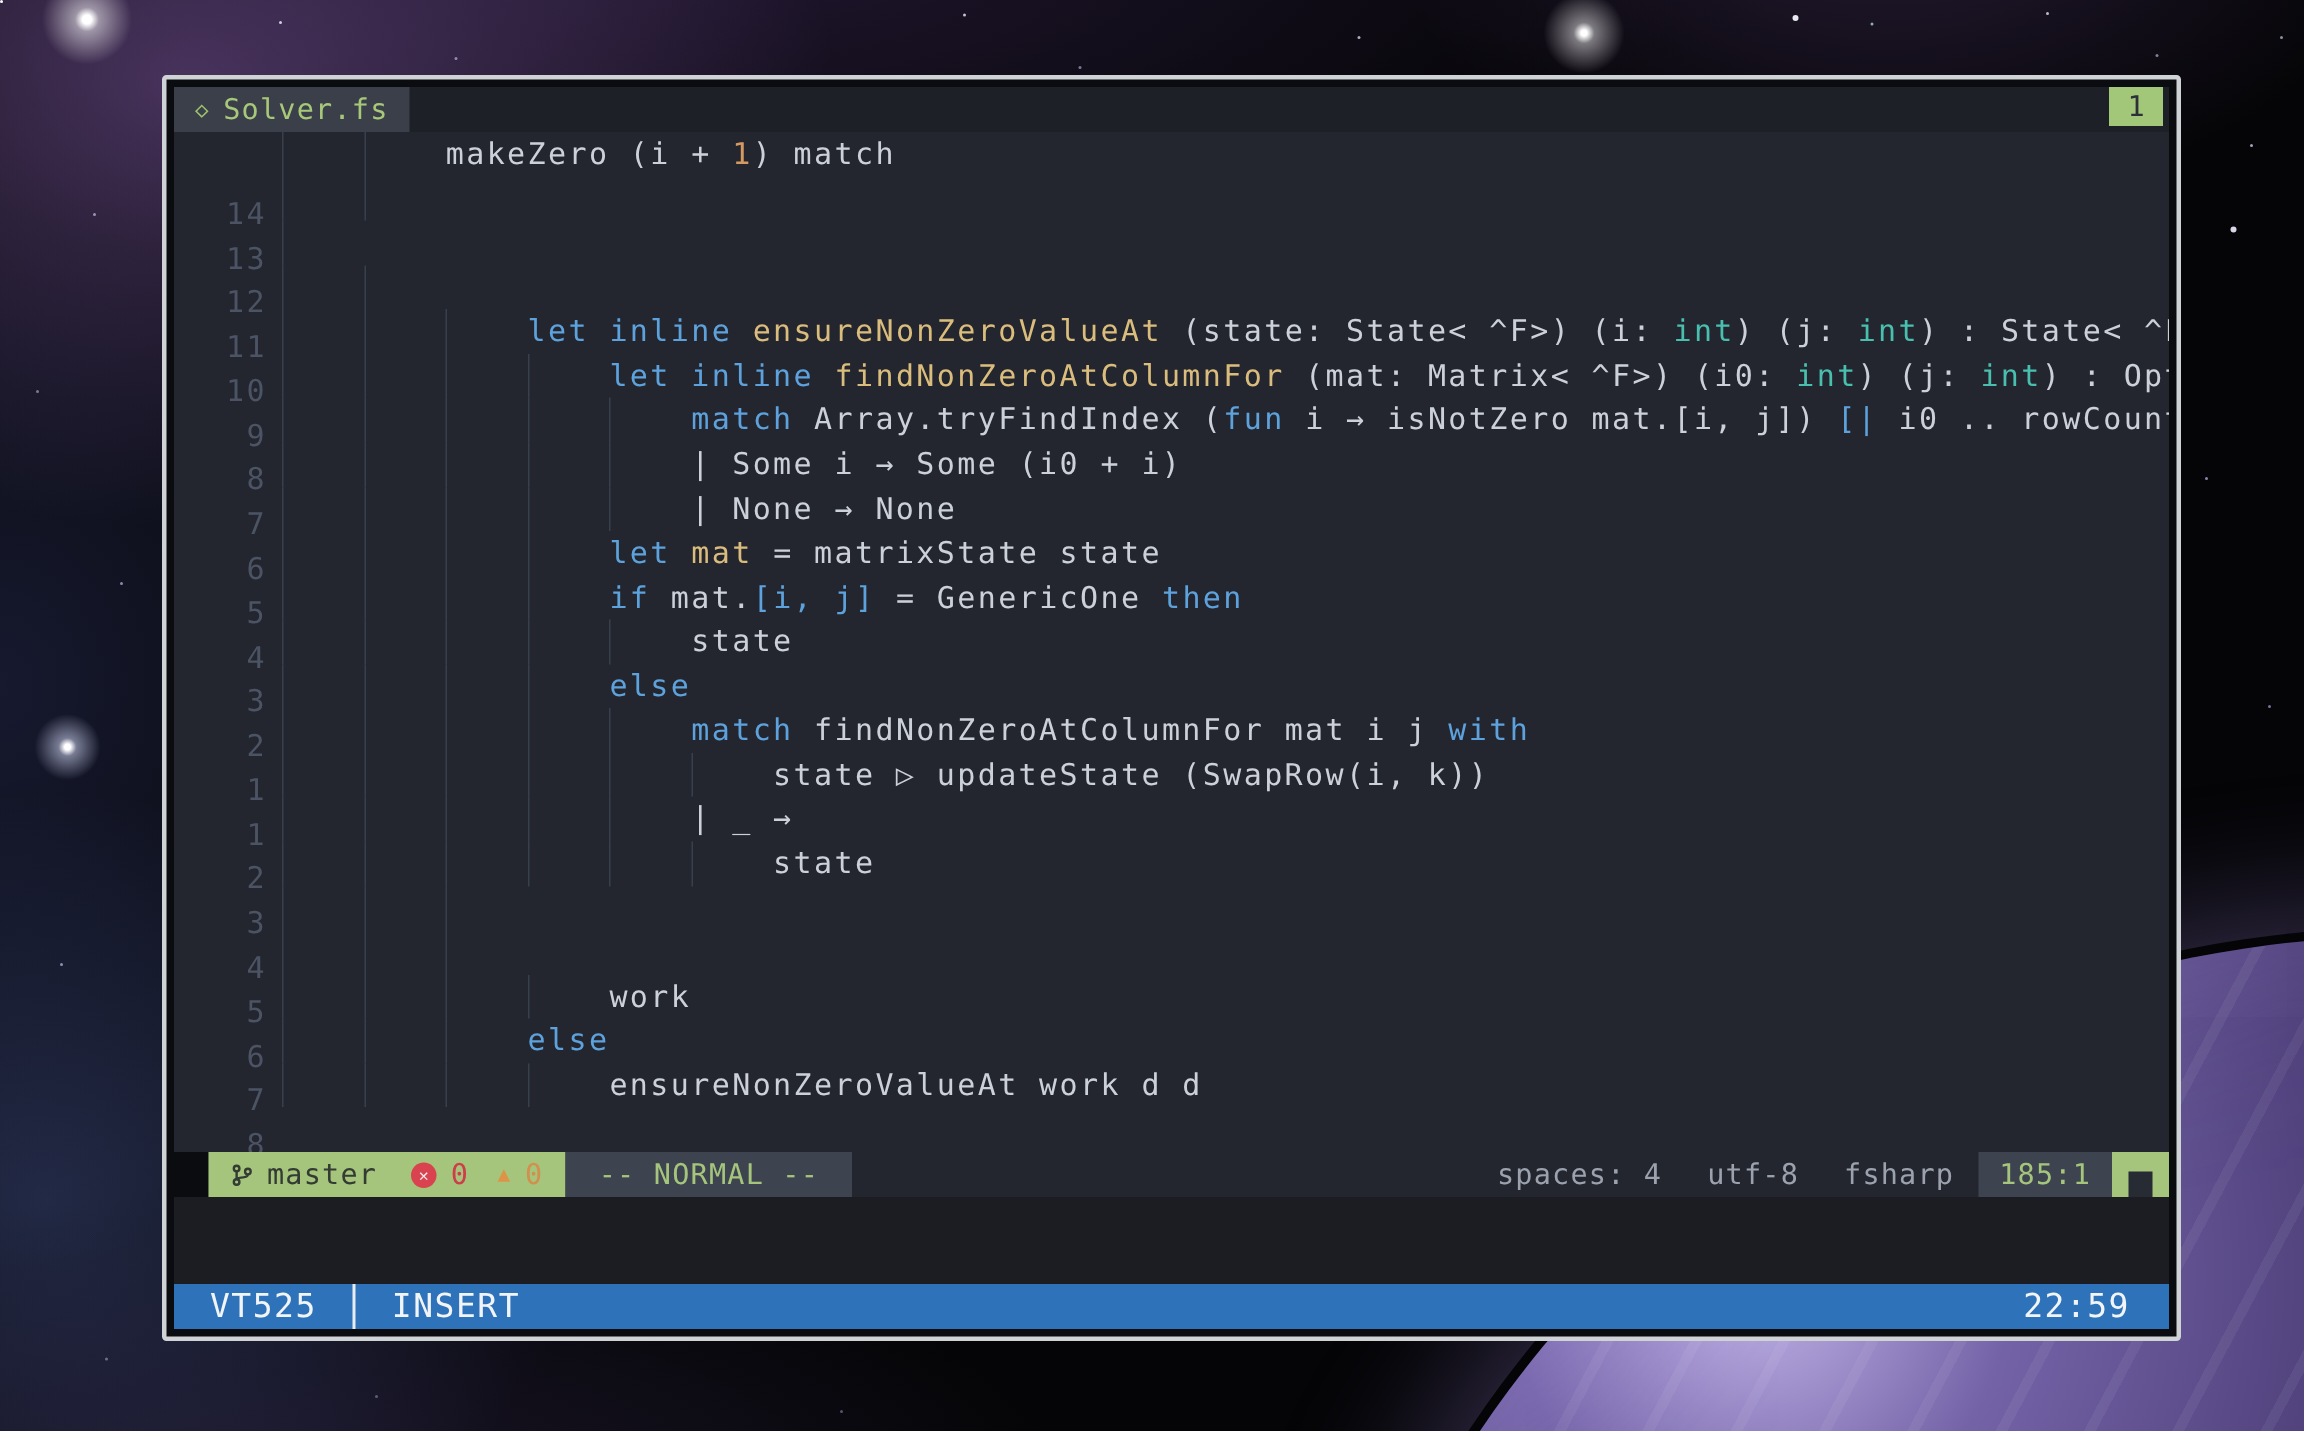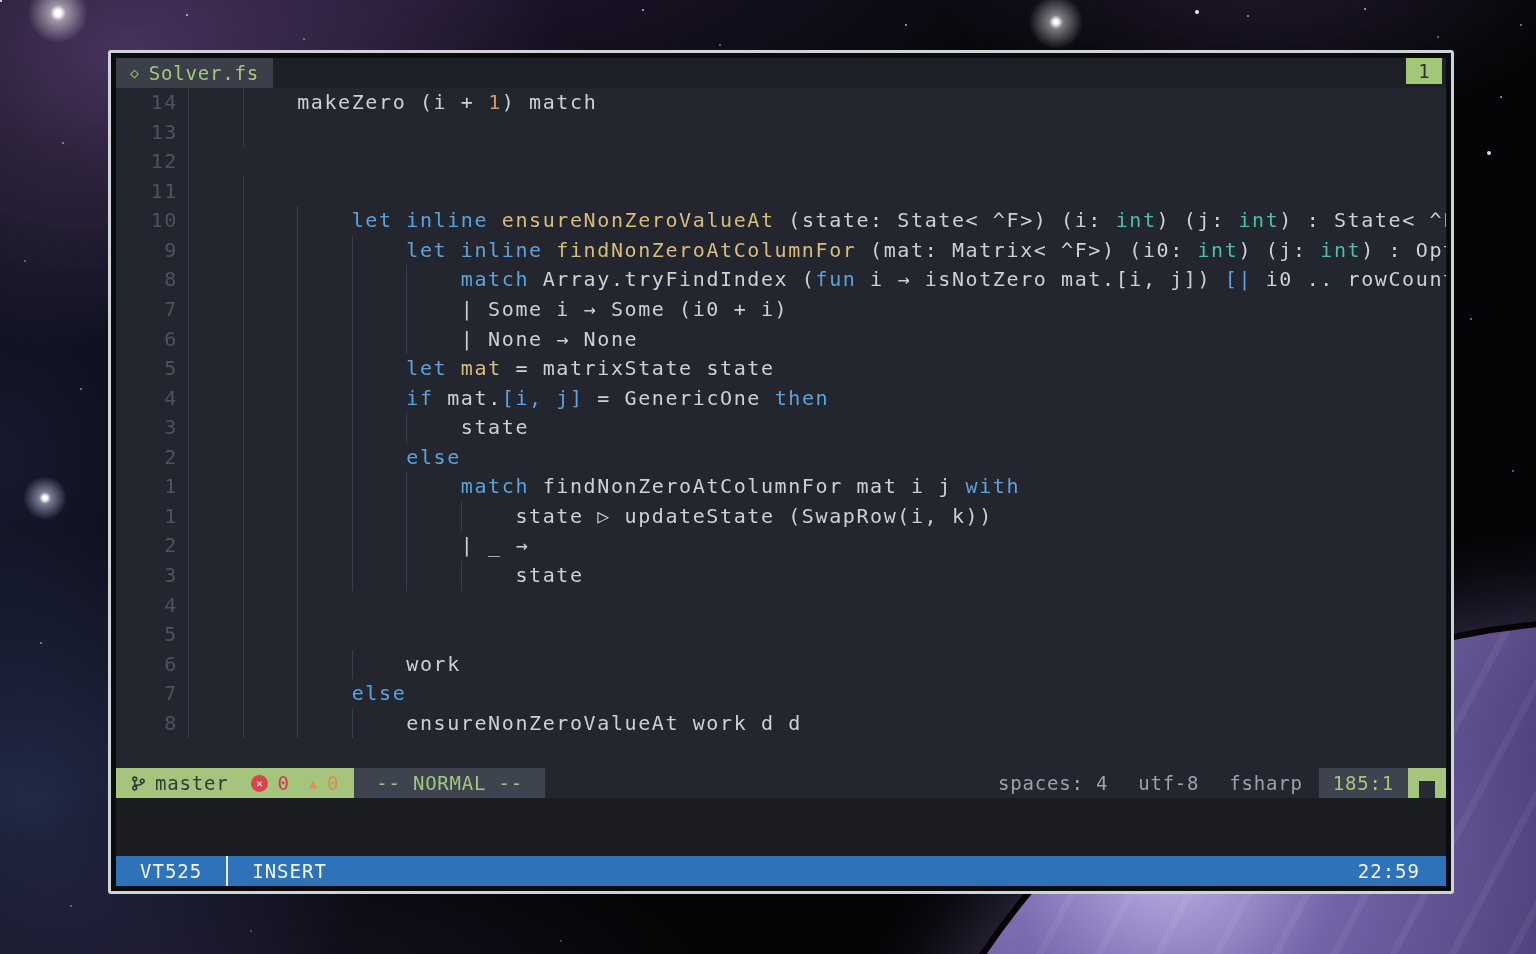--- a/index.html
+++ b/index.html
@@ -40,44 +40,44 @@
   
   .tabline{height:30px;background:#1d2026;display:flex;align-items:stretch;}
   .tab{background:#3a3f4a;display:flex;align-items:center;gap:9px;padding:0 14px;color:#a8c879;font-size:19px;letter-spacing:.8px;}
   .tab .dicon{color:#9ec46e;font-size:15px;}
   .tab-badge{margin-left:auto;margin-right:4px;height:26px;width:36px;background:#a3c779;color:#2c3038;
     display:flex;align-items:center;justify-content:center;font-size:19px;}
   
   .editor{position:relative;height:680px;background:#23262e;overflow:hidden;}
   .row{position:relative;height:29.565px;line-height:29.565px;display:flex;font-size:20px;letter-spacing:1.6px;}
   .row.cur{background:#2b3039;}
-  .gutter{flex:none;width:72px;box-sizing:border-box;text-align:right;padding-right:10px;color:#4b5364;z-index:2;}
+  .gutter{flex:none;width:72px;box-sizing:border-box;text-align:right;padding-right:10px;color:#4b5364;z-index:2;margin-top:40px;}
   .cur .gutter{color:#d3d7df;font-weight:bold;}
   .guide{position:absolute;top:0;bottom:0;width:1px;background:#39404d;z-index:1;}
   .cursor{position:absolute;left:72px;top:0;bottom:0;width:13.6px;background:#59616f;z-index:1;}
   .codeline{position:relative;z-index:2;white-space:pre;color:#ccd1d9;}
   .c-txt{color:#ccd1d9;} .c-kw{color:#5da2dc;} .c-fn{color:#dabc7d;} .c-ty{color:#49bfb0;} .c-num{color:#d49a62;}
   
-  .statusline{height:30px;background:#23262e;display:flex;align-items:stretch;font-size:19px;letter-spacing:.8px;}
+  .statusline{height:30px;background:#23262e;display:flex;align-items:stretch;font-size:19px;letter-spacing:.8px;margin-left:23px;}
   .seg-branch{background:#a5c57c;color:#333b33;display:flex;align-items:center;gap:9px;padding:0 15px;}
   .err-icon{width:17px;height:17px;border-radius:50%;background:#d9434f;color:#f5e9e9;font-size:11px;line-height:17px;
     text-align:center;margin-left:14px;}
   .err-n{color:#cf3d49;}
   .warn-icon{color:#dd9447;font-size:14px;margin-left:10px;}
   .warn-n{color:#d28f4d;}
   .seg-mode{background:#3d434f;color:#a5c57c;display:flex;align-items:center;padding:0 22px;}
   .sl-fill{flex:1;}
   .sl-item{color:#9ba2ad;display:flex;align-items:center;margin-right:30px;}
   .sl-item.ft{margin-right:16px;}
   .seg-pos{background:#3d434f;color:#a5c57c;display:flex;align-items:center;padding:0 14px;}
   .seg-widget{position:relative;width:38px;background:#a5c57c;}
   .seg-widget .notch{position:absolute;left:50%;transform:translateX(-50%);bottom:0;width:16px;height:17px;background:#272b33;}
   
   .msgarea{height:58px;background:#1b1d23;}
-  .bottombar{height:30px;background:#2e72ba;color:#f2f5f8;display:flex;align-items:center;font-size:19px;letter-spacing:1px;}
+  .bottombar{height:30px;background:#2e72ba;color:#f2f5f8;display:flex;align-items:center;font-size:22px;letter-spacing:1px;}
   .bottombar .lbl{padding:0 24px;}
   .vsep{width:2px;align-self:stretch;background:#e8edf3;}
   .bottombar .time{margin-left:auto;padding-right:26px;}
 </style>
 </head>
 <body>
 
 <div class="stage">
   <div class="planet-glow"></div>
   <div class="planet">

